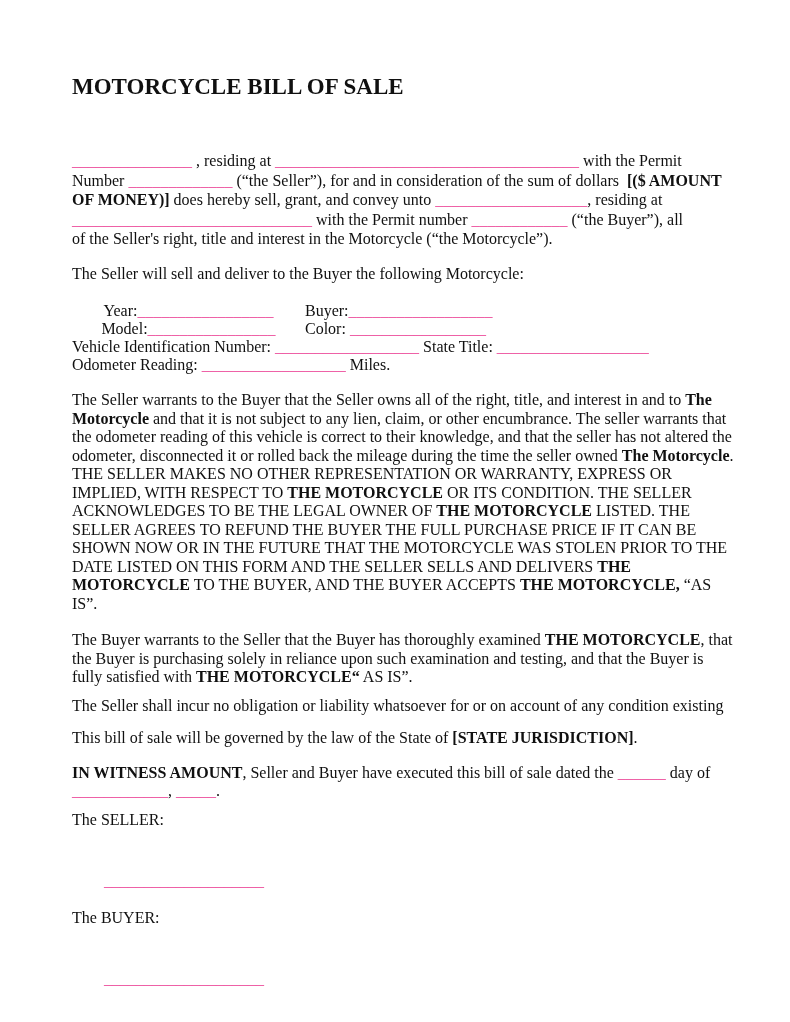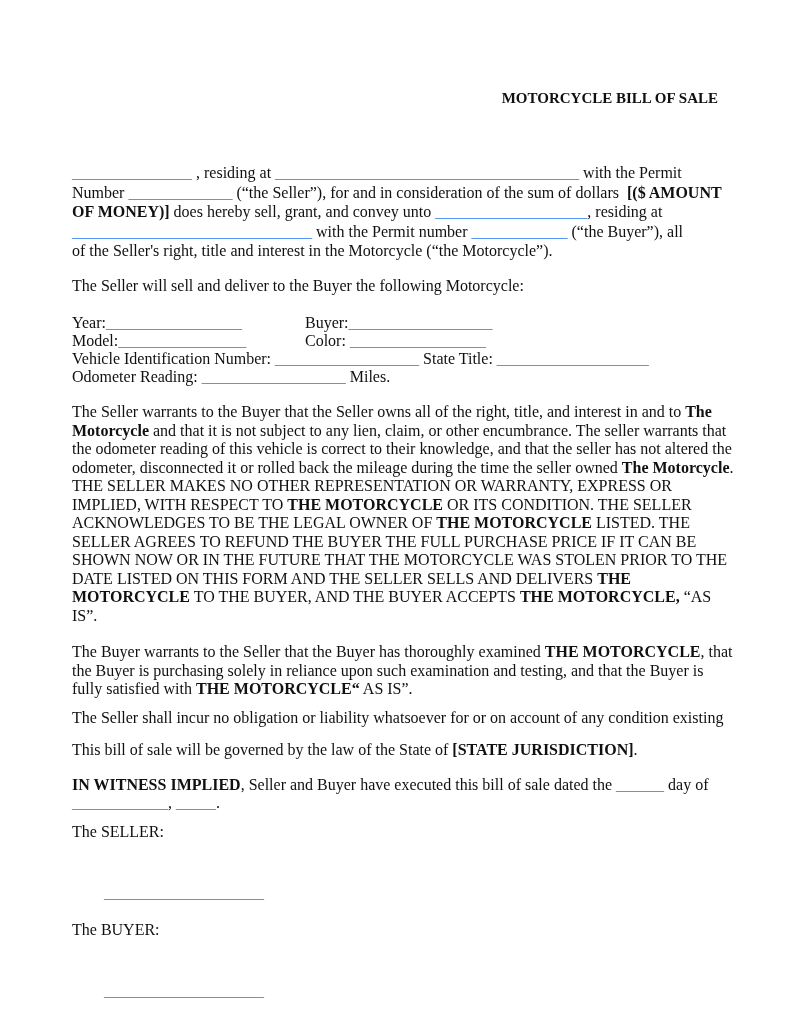--- a/index.html
+++ b/index.html
@@ -9,42 +9,42 @@
     background: #ffffff;
     color: #101010;
     font-family: "Liberation Serif", "DejaVu Serif", serif;
     font-size: 16px;
     box-sizing: border-box;
     padding: 73px 60px 0 72px;
     overflow: hidden;
     position: relative;
   }
   .title {
-    text-align: right;
+    text-align: left;
     font-weight: bold;
-    font-size: 15px;
+    font-size: 23px;
     line-height: 27px;
-    margin: 12px 12px 0 0;
+    margin: 0 12px 0 0;
   }
   .line { white-space: pre; }
   .b { font-weight: bold; font-family: Liberation Serif, serif; }
   .para { line-height: 18.5px; }
   .p-intro    { margin-top: 51px; line-height: 19.5px; }
   .p-deliver  { margin-top: 16px; }
   .p-vehicle  { margin-top: 19px; line-height: 18px; }
   .p-warranty { margin-top: 17px; }
   .p-buyer    { margin-top: 18px; }
   .p-noob     { margin-top: 10px; }
   .p-governing{ margin-top: 14px; }
   .p-witness  { margin-top: 16px; }
-  .vcell-left { display: inline-block; width: 233px; }
+  .vcell-left { display: inline-block; width: 233px; text-align: center; }
   .sig-row { display: flex; margin-top: 10px; line-height: 18.5px; flex-direction: column; }
   .sig-col { width: 388px; }
   .sig-line-row { margin-top: 24px; }
-  .blank { color: #3b82f6; }
+  .blank { color: #ec4899; }
 </style>
 </head>
 <body>
 
 <div class="page">
 
   <h1 class="title">MOTORCYCLE BILL OF SALE</h1>
 
   <div class="para p-intro">
       <div class="line"><span class="blank">_______________</span><span> , residing at </span><span class="blank">______________________________________</span><span> with the Permit</span></div>
@@ -88,21 +88,21 @@
 
   <div class="para p-noob">
       <div class="line"><span>The Seller shall incur no obligation or liability whatsoever for or on account of any condition existing</span></div>
     </div>
 
   <div class="para p-governing">
       <div class="line"><span>This bill of sale will be governed by the law of the State of </span><span class="b">[STATE JURISDICTION]</span><span>.</span></div>
     </div>
 
   <div class="para p-witness">
-      <div class="line"><span class="b">IN WITNESS IMPLIED</span><span>, Seller and Buyer have executed this bill of sale dated the </span><span class="blank">______</span><span> day of</span></div>
+      <div class="line"><span class="b">IN WITNESS AMOUNT</span><span>, Seller and Buyer have executed this bill of sale dated the </span><span class="blank">______</span><span> day of</span></div>
       <div class="line"><span class="blank">____________</span><span>, </span><span class="blank">_____</span><span>.</span></div>
     </div>
 
   <div class="sig-row">
     <div class="sig-col">
       <div class="line">The SELLER:</div>
       <div class="line sig-line-row">
         <span class="blank">____________________</span>
       </div>
     </div>

